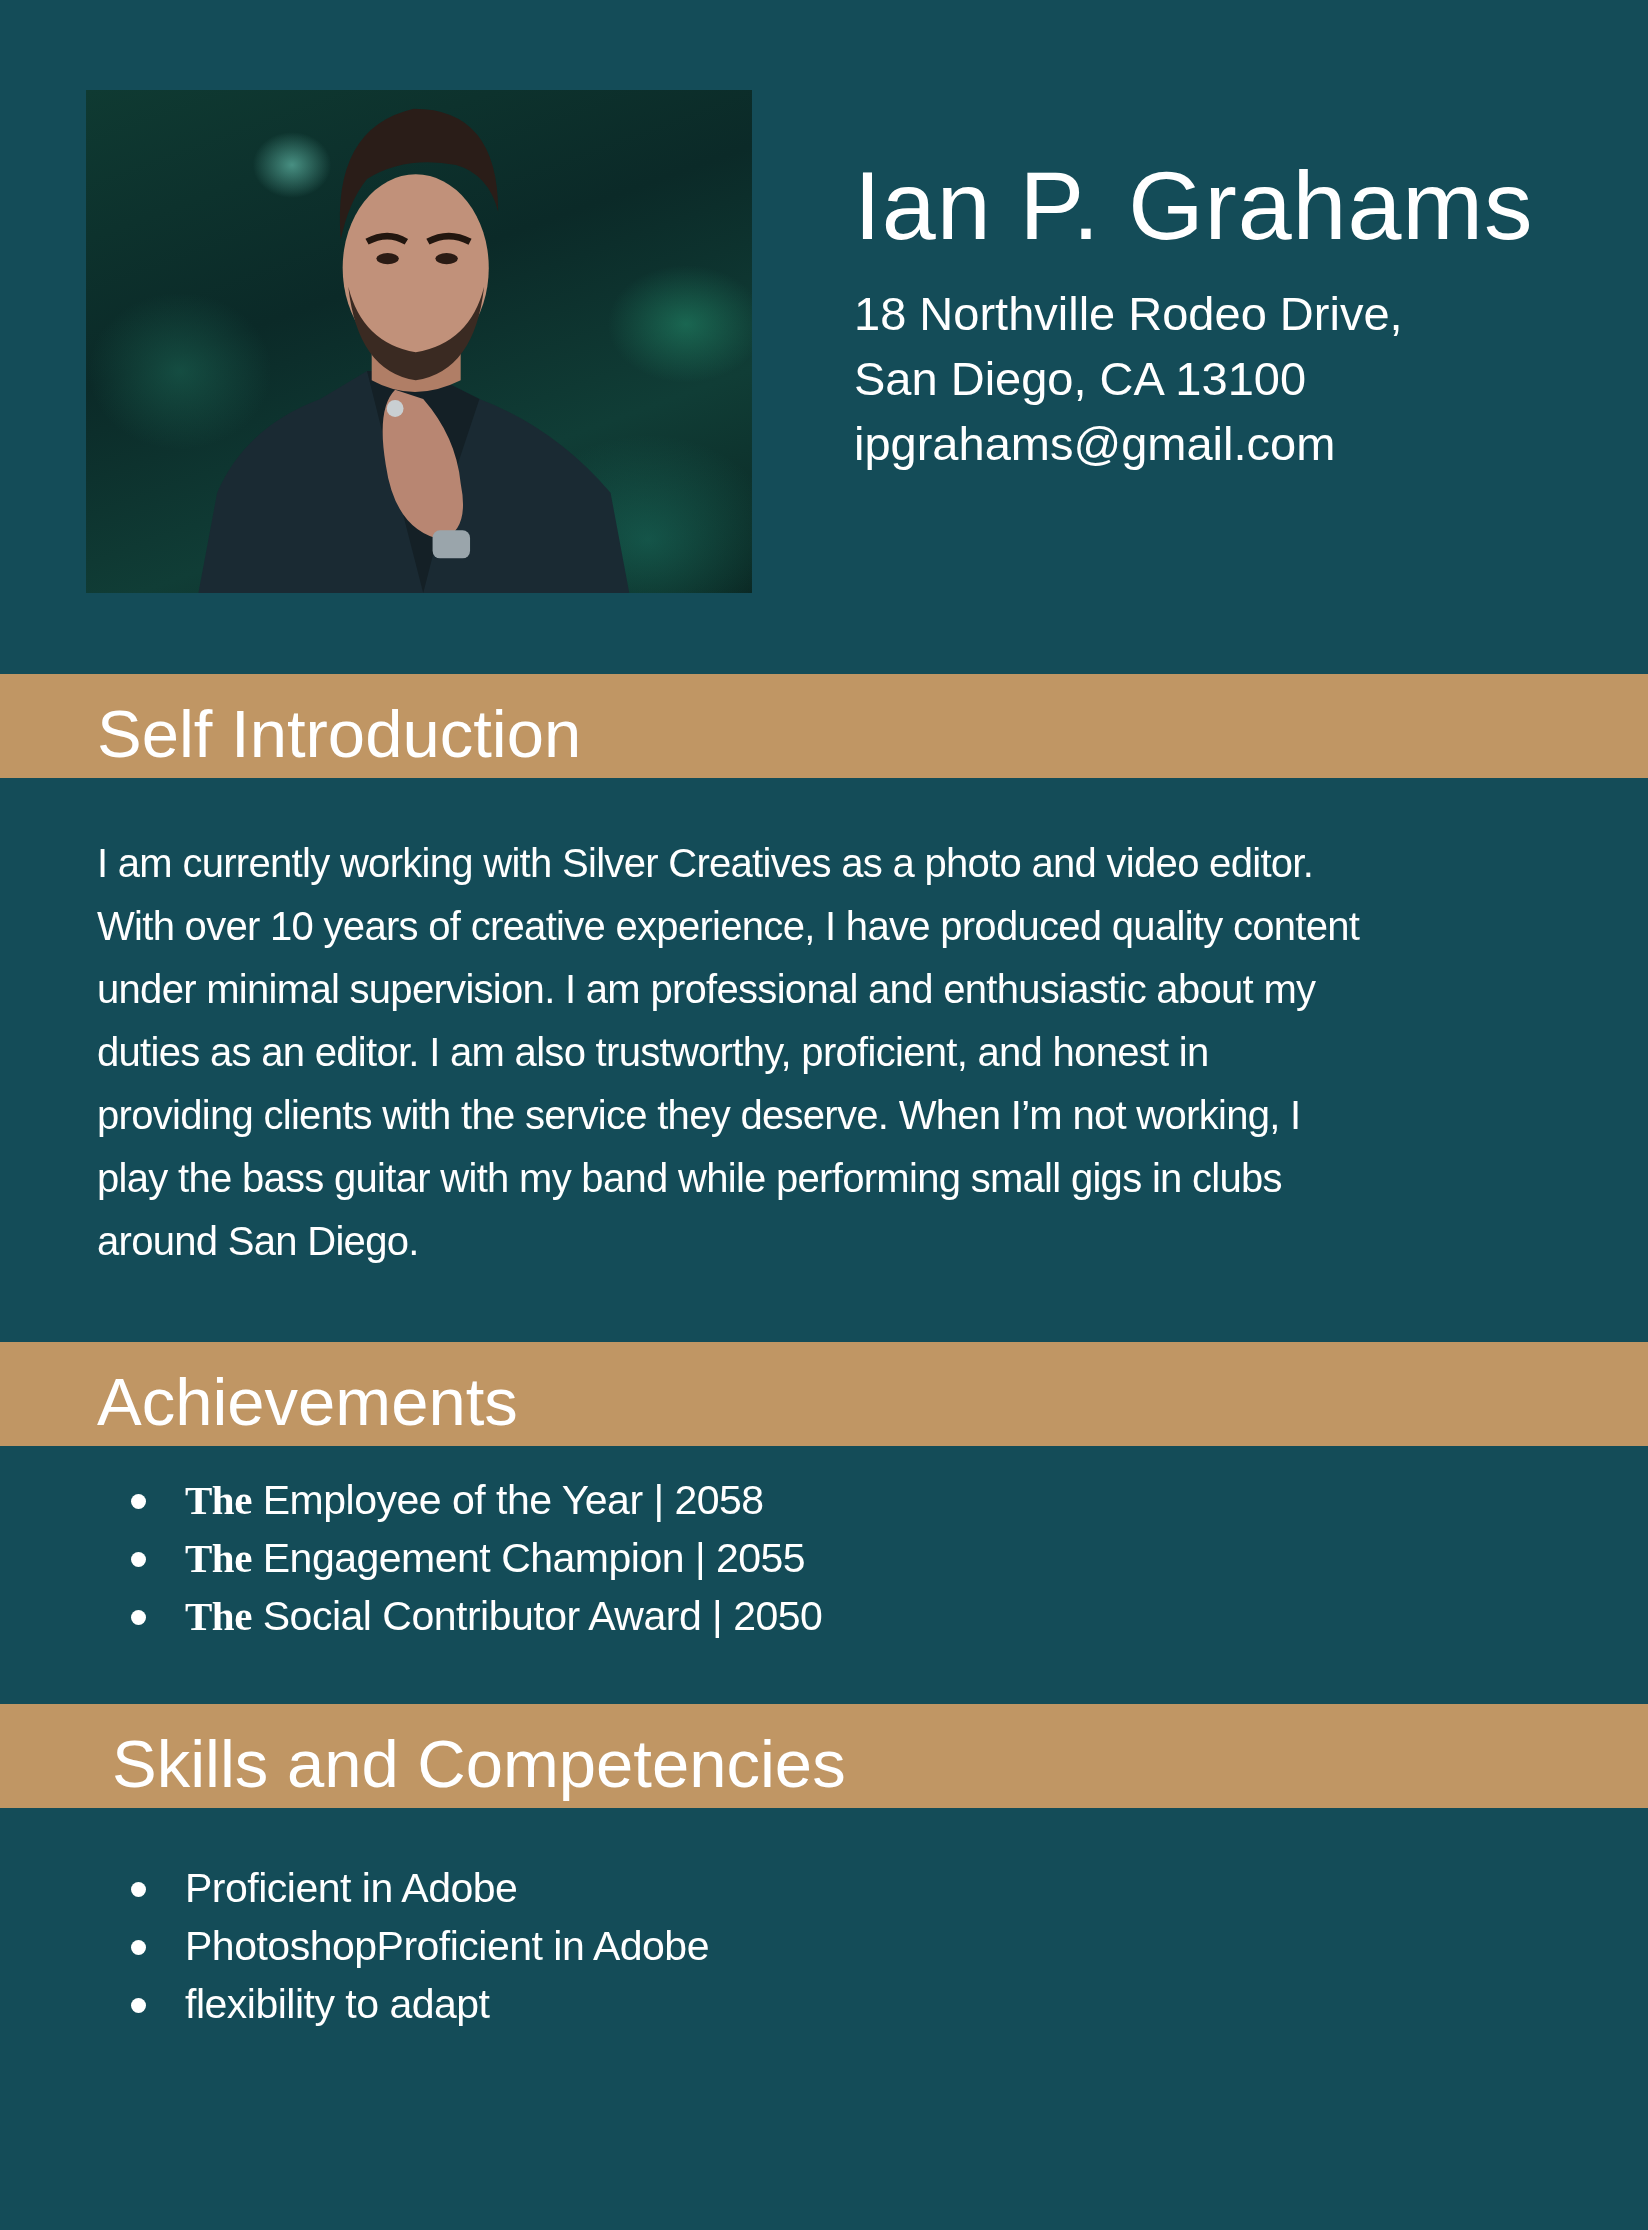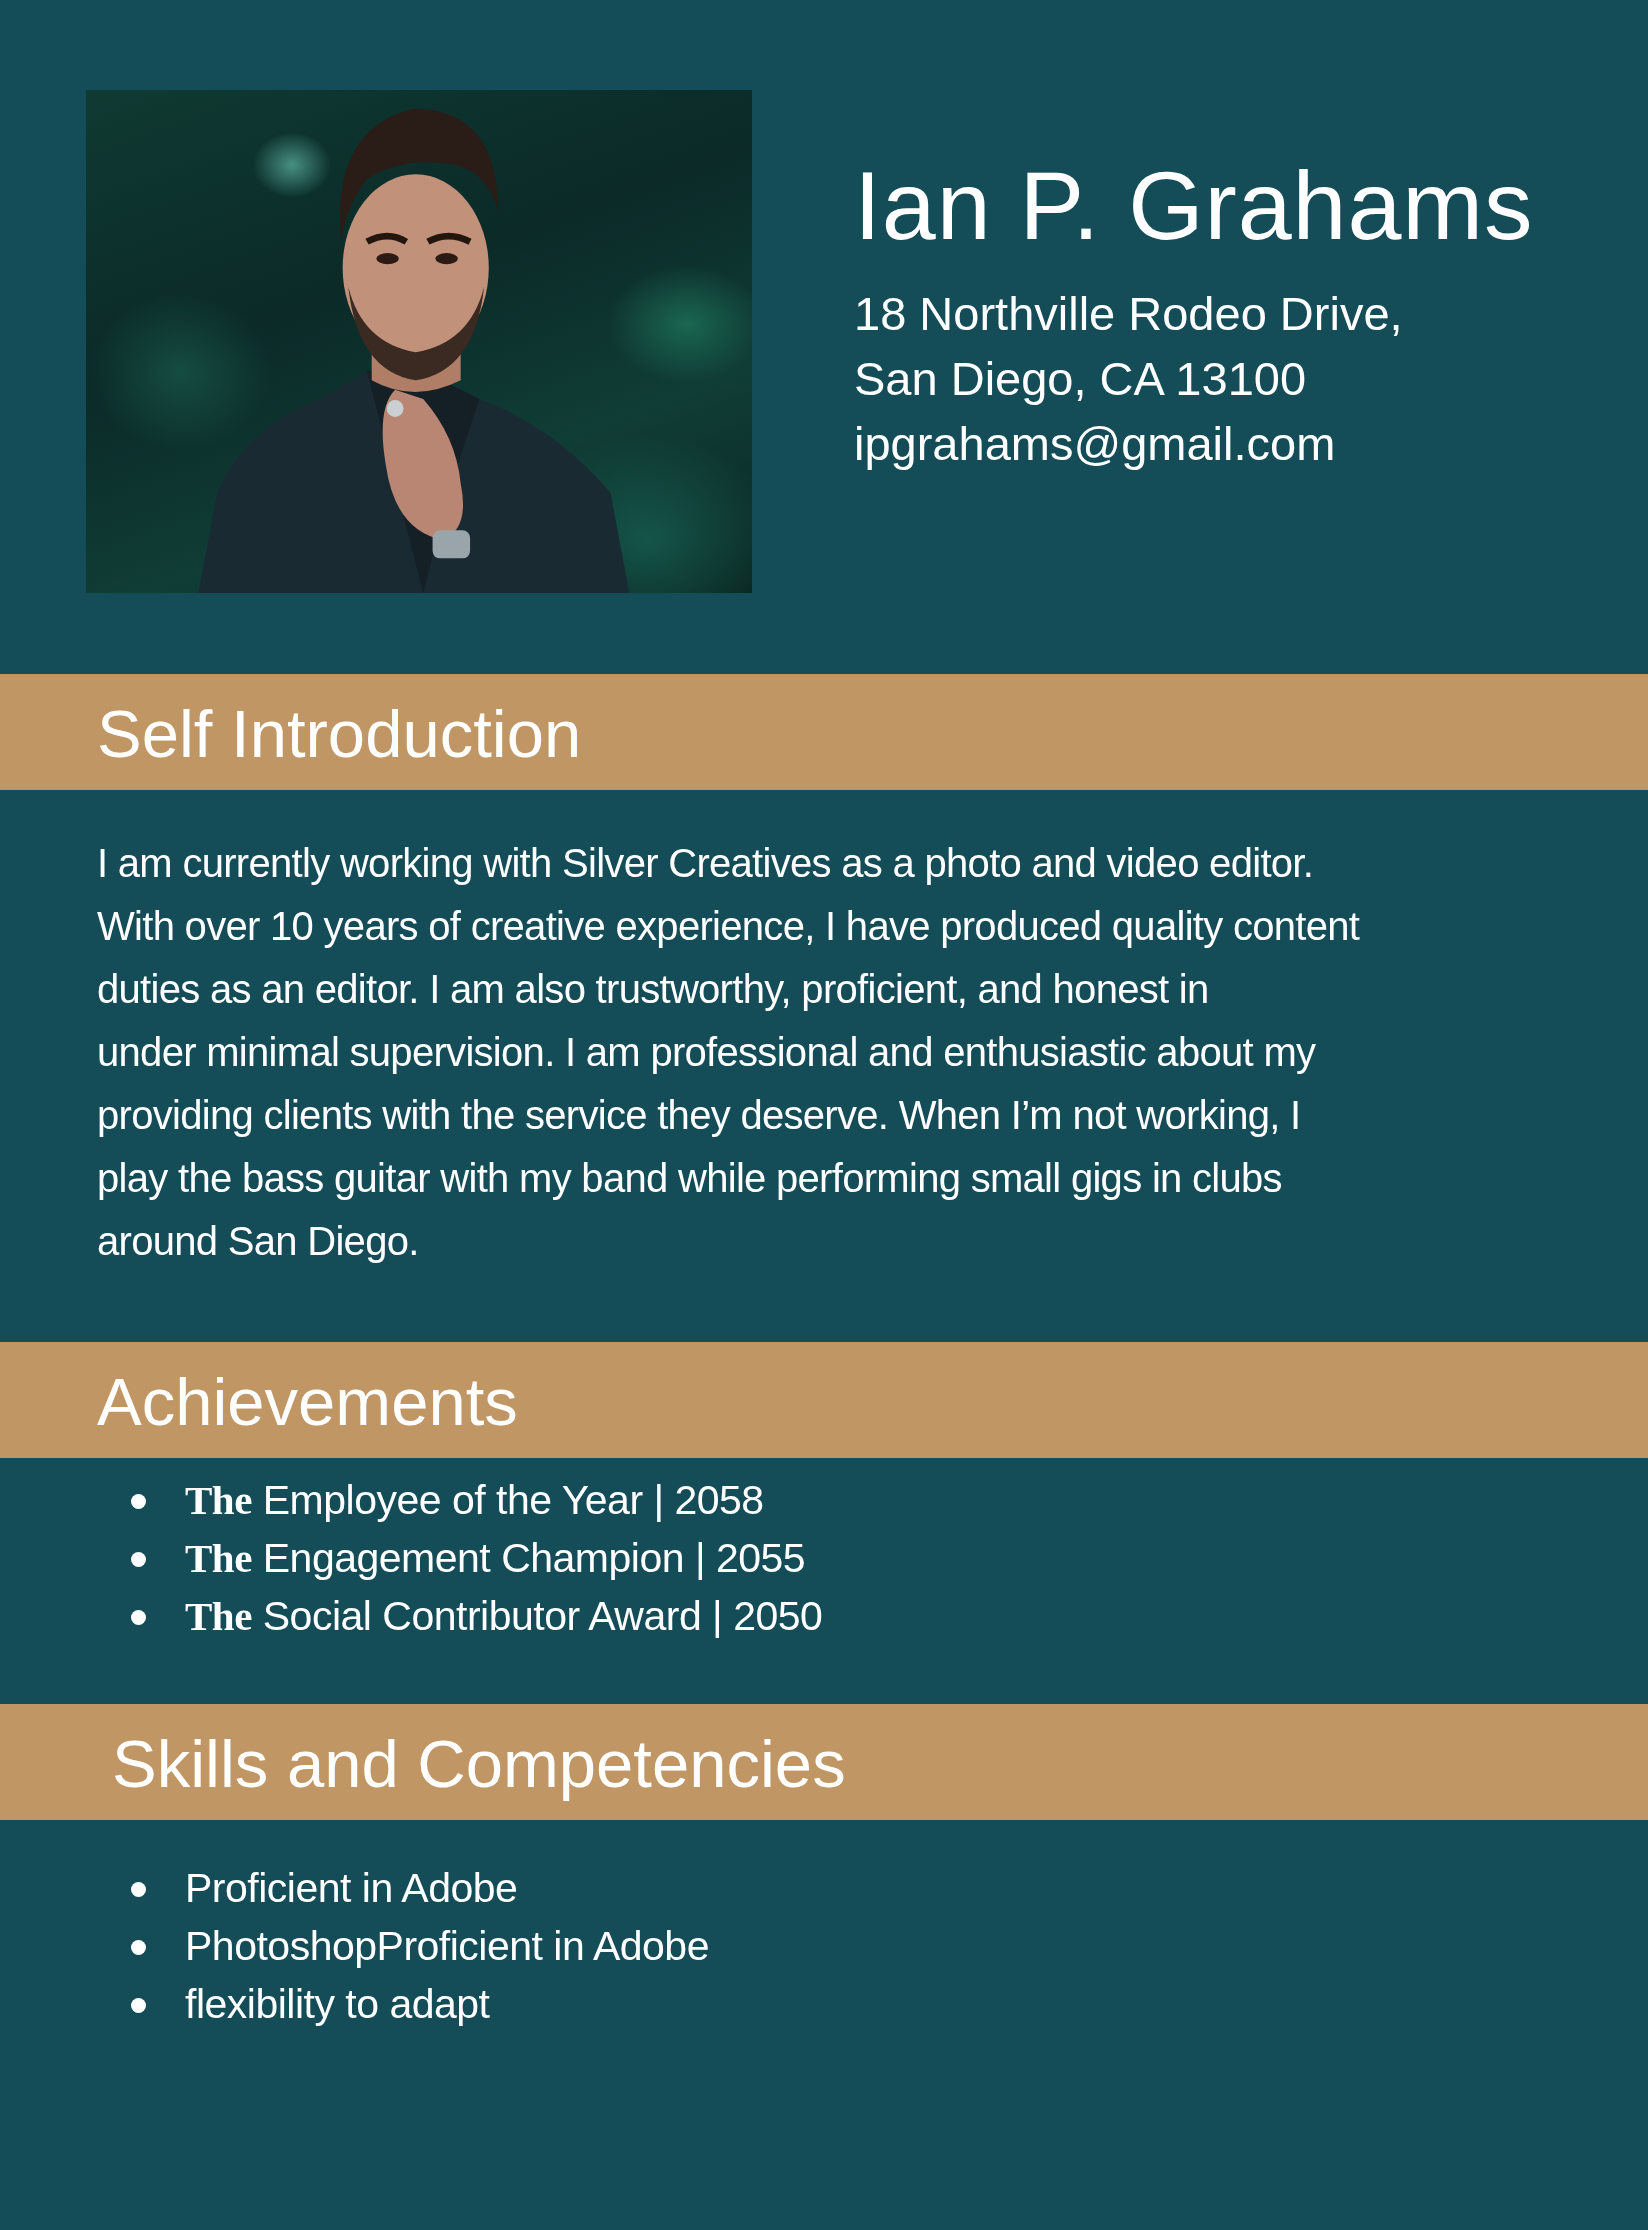--- a/index.html
+++ b/index.html
@@ -44,21 +44,21 @@
     }
     .contact-line {
       font-size: 47px;
       line-height: 65px;
       margin: 0;
     }
     .band {
       position: absolute;
       left: 0;
       width: 1649px;
-      height: 116px;
+      height: 104px;
       background: #c09664;
     }
     .band-title {
       position: absolute;
       top: 0;
       height: 120px;
       line-height: 120px;
       font-size: 67px;
       color: #ffffff;
       white-space: nowrap;
@@ -140,22 +140,22 @@
   <p class="contact-line">ipgrahams@gmail.com</p>
 </div>
 
 <div class="band" style="top:674px;">
   <div class="band-title" style="left:97px;">Self Introduction</div>
 </div>
 
 <div class="intro">
   <p>I am currently working with Silver Creatives as a photo and video editor.</p>
   <p>With over  10 years of creative experience, I  have produced quality content</p>
+  <p>under minimal supervision. I am professional and enthusiastic about my</p>
   <p>duties as an editor. I am also trustworthy, proficient, and honest in</p>
-  <p>under minimal supervision. I am professional and enthusiastic about my</p>
   <p>providing clients with the service they deserve. When I’m not working, I</p>
   <p>play the bass guitar with my band while performing small gigs in clubs</p>
   <p>around San Diego.</p>
 </div>
 
 <div class="band" style="top:1342px;">
   <div class="band-title" style="left:97px;">Achievements</div>
 </div>
 
 <ul class="list" style="left:131px; top:1471px;">

